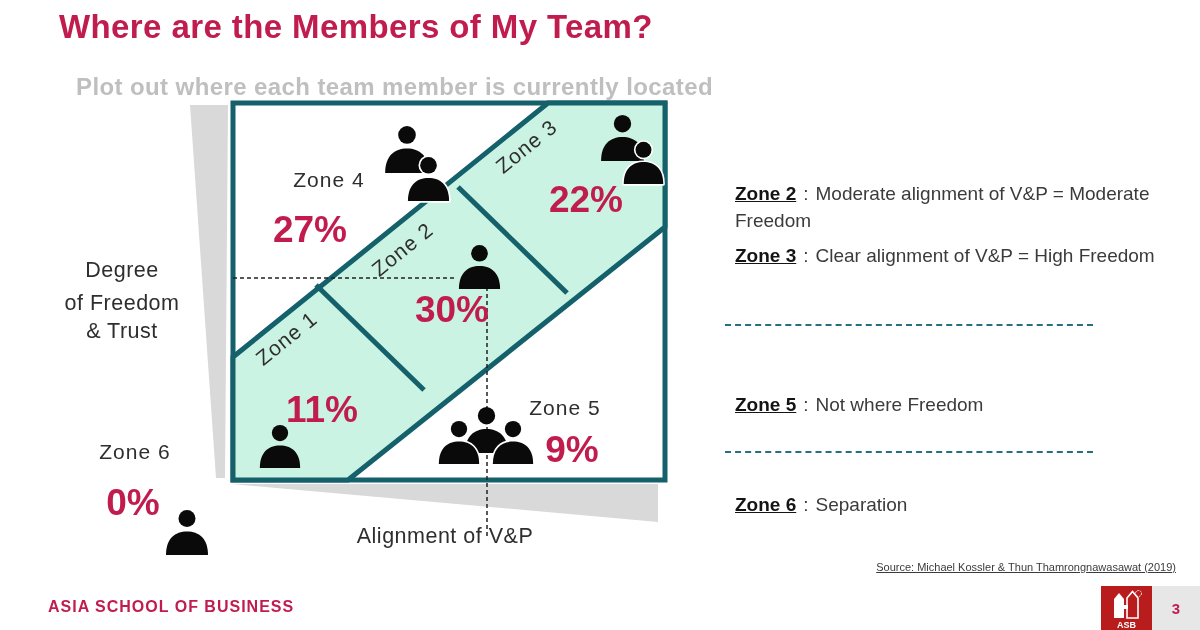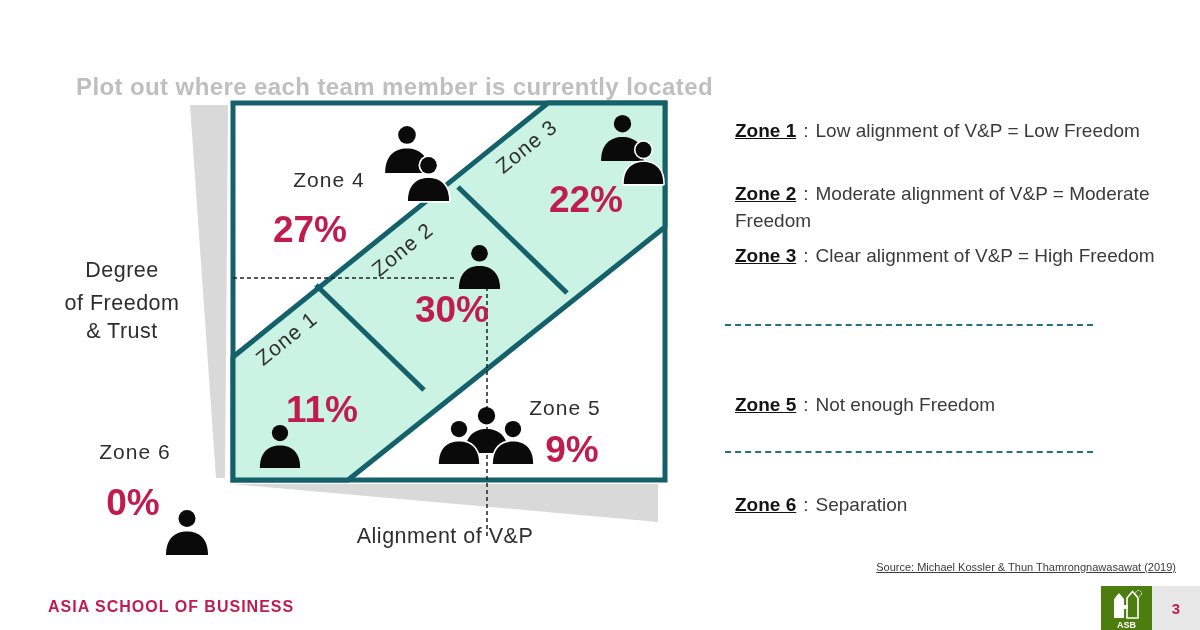--- a/index.html
+++ b/index.html
@@ -31,37 +31,38 @@
   .source{
     position:absolute;right:24px;top:561px;width:420px;margin:0;
     font-size:11px;color:#3b3b3b;text-align:right;text-decoration:underline;
   }
 
   
   .footer-org{
     position:absolute;left:48px;top:598px;margin:0;
     font-size:16px;font-weight:bold;letter-spacing:1px;color:#C01D4E;
   }
-  .logo-box{position:absolute;left:1101px;top:586px;width:51px;height:44px;background:#4d7c0f;}
+  .logo-box{position:absolute;left:1101px;top:586px;width:51px;height:44px;background:#b91c1c;}
   .page-box{position:absolute;left:1152px;top:586px;width:48px;height:44px;background:#E8E7E7;
     display:flex;align-items:center;justify-content:center;}
   .page-num{font-size:15px;font-weight:bold;color:#C01D4E;}
 
   
   .zone-label{font-size:21px;letter-spacing:1px;fill:#2e2e2e;}
   .pct-label{font-size:37px;font-weight:bold;fill:#C01D4E;}
   .axis-label{font-size:21.5px;letter-spacing:0.5px;fill:#2e2e2e;}
   .person{fill:#0a0a0a;}
   .person-front{fill:#0a0a0a;stroke:#ffffff;stroke-width:7;paint-order:stroke;stroke-linejoin:round;}
 </style>
 </head>
 <body>
 
 <div class="slide">
 
+  <h1 class="title">Where are the Members of My Team?</h1>
   <h2 class="subtitle">Plot out where each team member is currently located</h2>
 
   <svg class="diagram-svg" width="720" height="470" viewBox="0 0 720 470">
     <defs>
       <symbol id="person" viewBox="0 0 100 100">
         <circle cx="50" cy="23" r="17"></circle>
         <path d="M8 96 C8 63 26 49 50 49 C74 49 92 63 92 96 Z"></path>
       </symbol>
     </defs>
 
@@ -116,27 +117,26 @@
     <text class="pct-label" x="133" y="420" text-anchor="middle">0%</text>
 
     <g>
       <text class="axis-label" x="122" y="182" text-anchor="middle">Degree</text>
       <text class="axis-label" x="122" y="215" text-anchor="middle">of Freedom</text>
       <text class="axis-label" x="122" y="243" text-anchor="middle">&amp; Trust</text>
     </g>
     <text class="axis-label" x="445" y="448" text-anchor="middle">Alignment of V&amp;P</text>
   </svg>
 
-  <p class="legend-item li-0"><span class="lz">Zone 1</span><span class="lc">:</span><span class="ld">Low alignment of V&amp;P = Low Freedom</span></p>
   <p class="legend-item li-1"><span class="lz">Zone 2</span><span class="lc">:</span><span class="ld">Moderate alignment of V&amp;P = Moderate Freedom</span></p>
   <p class="legend-item li-2"><span class="lz">Zone 3</span><span class="lc">:</span><span class="ld">Clear alignment of V&amp;P = High Freedom</span></p>
 
   <div class="legend-divider ld-0"></div>
 
-  <p class="legend-item li-4"><span class="lz">Zone 5</span><span class="lc">:</span><span class="ld">Not enough Freedom</span></p>
+  <p class="legend-item li-4"><span class="lz">Zone 5</span><span class="lc">:</span><span class="ld">Not where Freedom</span></p>
 
   <div class="legend-divider ld-1"></div>
 
   <p class="legend-item li-5"><span class="lz">Zone 6</span><span class="lc">:</span><span class="ld">Separation</span></p>
 
   <p class="source">Source: Michael Kossler &amp; Thun Thamrongnawasawat (2019)</p>
 
   <p class="footer-org">ASIA SCHOOL OF BUSINESS</p>
 
   <div class="logo-box">

